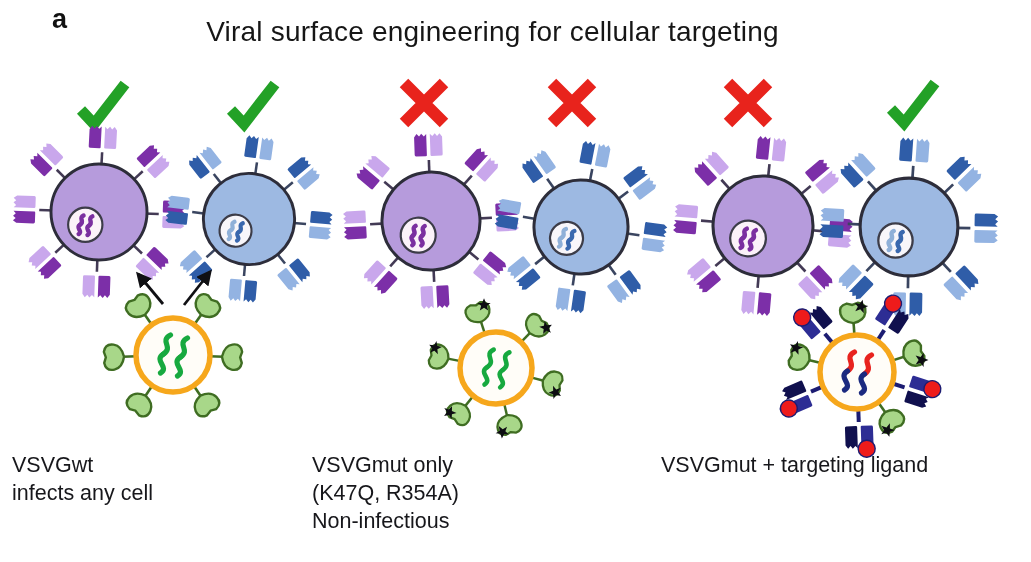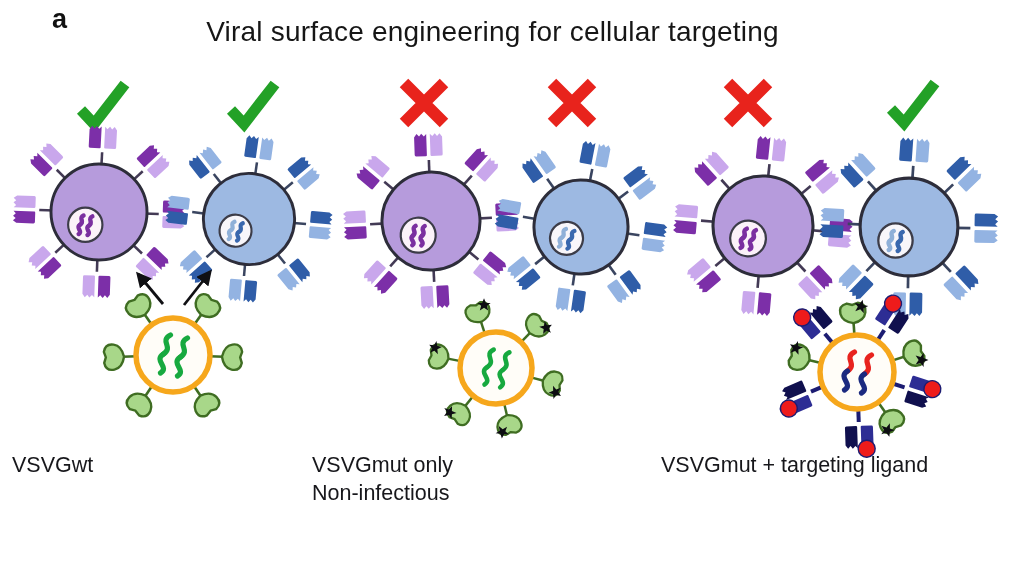--- a/index.html
+++ b/index.html
@@ -186,22 +186,24 @@
 
     <use href="#markCross" transform="translate(748,103)"></use>
     <use href="#markCheck" transform="translate(913,103)"></use>
     <use href="#cellP" transform="translate(763,226) scale(1.02) rotate(3)"></use>
     <use href="#cellB" transform="translate(909,227) scale(1.04)"></use>
     <use href="#virusLig" transform="translate(857,372)"></use>
   </svg>
 
   <div class="caption cap1">
     <span>VSVGwt</span>
+    <span>infects any cell</span>
   </div>
   <div class="caption cap2">
     <span>VSVGmut only</span>
+    <span>(K47Q, R354A)</span>
     <span>Non-infectious</span>
   </div>
   <div class="caption cap3">
     <span>VSVGmut + targeting ligand</span>
   </div>
 
 </div>
 
 </body></html>

